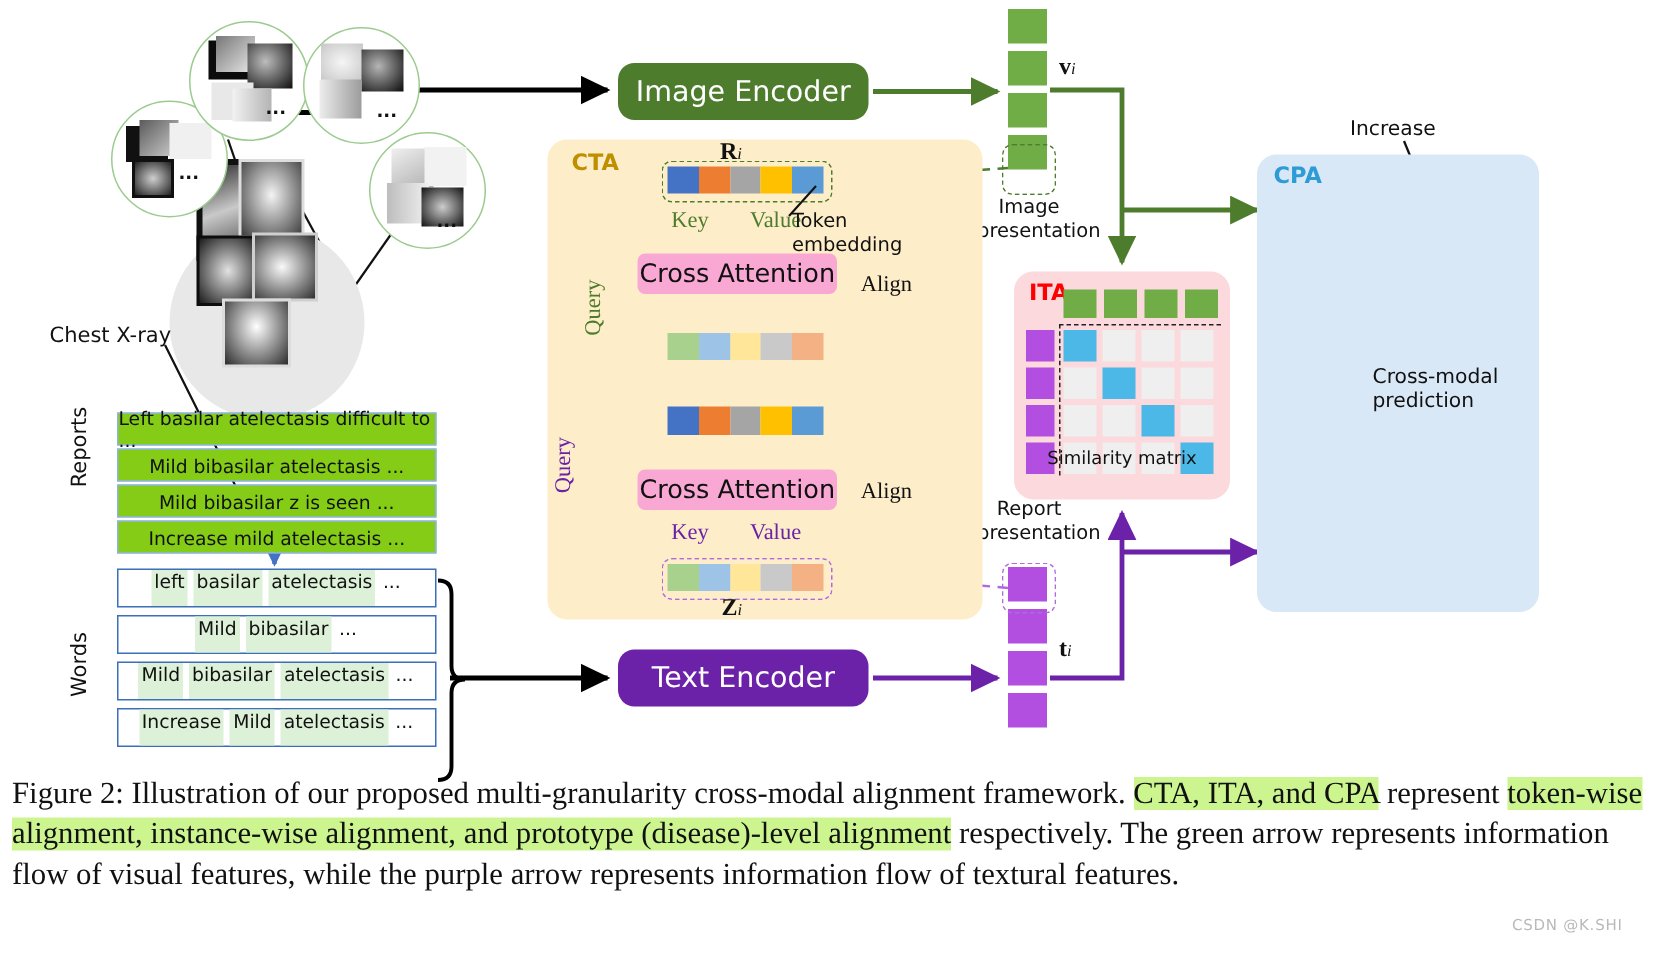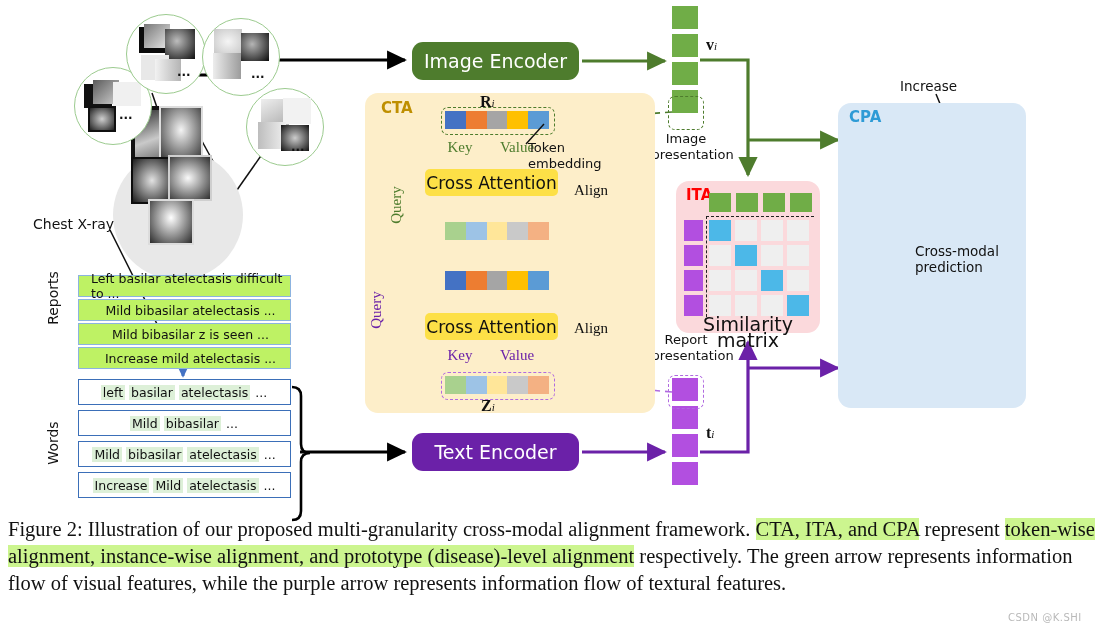--- a/index.html
+++ b/index.html
@@ -23,43 +23,43 @@
   .panel{border-radius:13px;}
   .cta-panel{background:#fdeec9;}
   .ita-panel{background:#fbd9dc;}
   .cpa-panel{background:#d9e8f6;}
 
   .tag{font-weight:bold;font-size:15px;font-family:"DejaVu Sans",sans-serif;}
   .tag-cta{color:#bf8f00;}
   .tag-ita{color:#ff0000;}
   .tag-cpa{color:#2e9bd6;}
 
-  .xa{background:#fde047;border-radius:5px;display:flex;align-items:center;justify-content:center;
+  .xa{background:#f9a8d4;border-radius:5px;display:flex;align-items:center;justify-content:center;
     font-size:17px;color:#111;font-family:"DejaVu Sans",sans-serif;}
 
   .tokrow{display:flex;}
   .tokrow div{height:100%;}
 
   .dash-green{border:1.6px dashed #4e7c2d;border-radius:7px;}
   .dash-purple{border:1.6px dashed #b06ae0;border-radius:7px;}
   .dash-black{border:1.7px dashed #222;}
 
   .lbl{font-size:13px;color:#111;font-family:"DejaVu Sans",sans-serif;text-align:center;line-height:16px;}
   .lbl-serif{font-family:"Liberation Serif","DejaVu Serif",serif;font-size:15px;}
   .lbl-g{color:#4e7c2d;}
   .lbl-p{color:#6b21a8;}
   .vlbl{transform-origin:center center;}
 
   .mathlbl{font-family:Liberation Serif, serif;font-size:16px;font-weight:bold;color:#111;}
   .mathlbl i{font-size:11px;font-weight:normal;font-style:italic;}
 
   
-  .rbox{border:1.3px solid #8cb3e0;background:#bef264;display:flex;align-items:center;justify-content:center;
-    font-size:12.5px;color:#111;font-family:"DejaVu Sans",sans-serif;padding-left:12px;}
-  .wbox{border:1.6px solid #3b6fb8;background:#fff;display:flex;align-items:center;justify-content:center;
+  .rbox{border:1.3px solid #8cb3e0;background:#84cc16;display:flex;align-items:center;justify-content:center;
+    font-size:12.5px;color:#111;font-family:"DejaVu Sans",sans-serif;}
+  .wbox{border:1.6px solid #3b6fb8;background:#fff;display:flex;justify-content:center;
     font-size:12.5px;color:#111;font-family:"DejaVu Sans",sans-serif;}
   .wbox span.w{background:#ddf0d8;padding:0 2px;margin:0 2px;}
   .sidelbl{font-size:14px;color:#111;font-family:"DejaVu Sans",sans-serif;}
 
   
   #legend{border:1.6px dashed #333;background:#fff;padding:5px 8px;}
   #legend div{font-size:11.5px;line-height:15.5px;color:#222;font-family:"DejaVu Sans",sans-serif;white-space:nowrap;}
 
   
   .disc{background:#e8e8e8;border-radius:50%;}
@@ -416,21 +416,21 @@
         <div style="width: 22px; height: 21px; margin-right: 4px; background: rgb(239, 239, 239);"></div>
       </div>
       <div style="display: flex; margin-bottom: 4px;">
         <div style="width: 22px; height: 21px; margin-right: 4px; background: rgb(239, 239, 239);"></div>
         <div style="width: 22px; height: 21px; margin-right: 4px; background: rgb(239, 239, 239);"></div>
         <div style="width: 22px; height: 21px; margin-right: 4px; background: rgb(239, 239, 239);"></div>
         <div style="width: 22px; height: 21px; margin-right: 4px; background: rgb(76, 184, 232);"></div>
       </div>
     </div>
   <div class="abs dash-black" style="left:706px;top:216px;width:107px;height:100px;border-top-width:1.7px;border-left-width:1.7px;border-right:none;border-bottom:none;"></div>
-  <div class="abs lbl" style="left:676px;top:316px;width:144px;font-size:19px;">Similarity matrix</div>
+  <div class="abs lbl" style="left:676px;top:297px;width:144px;font-size:12px;">Similarity matrix</div>
 
   <div class="abs panel cpa-panel" style="left:838px;top:103px;width:188px;height:305px;"></div>
   <div class="abs tag tag-cpa" style="left:849px;top:108px;">CPA</div>
   <div class="abs lbl" style="left:900px;top:78px;width:110px;font-size:13.5px;text-align:left;">Increase</div>
   <div class="abs lbl" style="left:915px;top:243px;width:104px;font-size:13.5px;text-align:left;">
     <div>Cross-modal</div>
     <div>prediction</div>
   </div>
 
 

